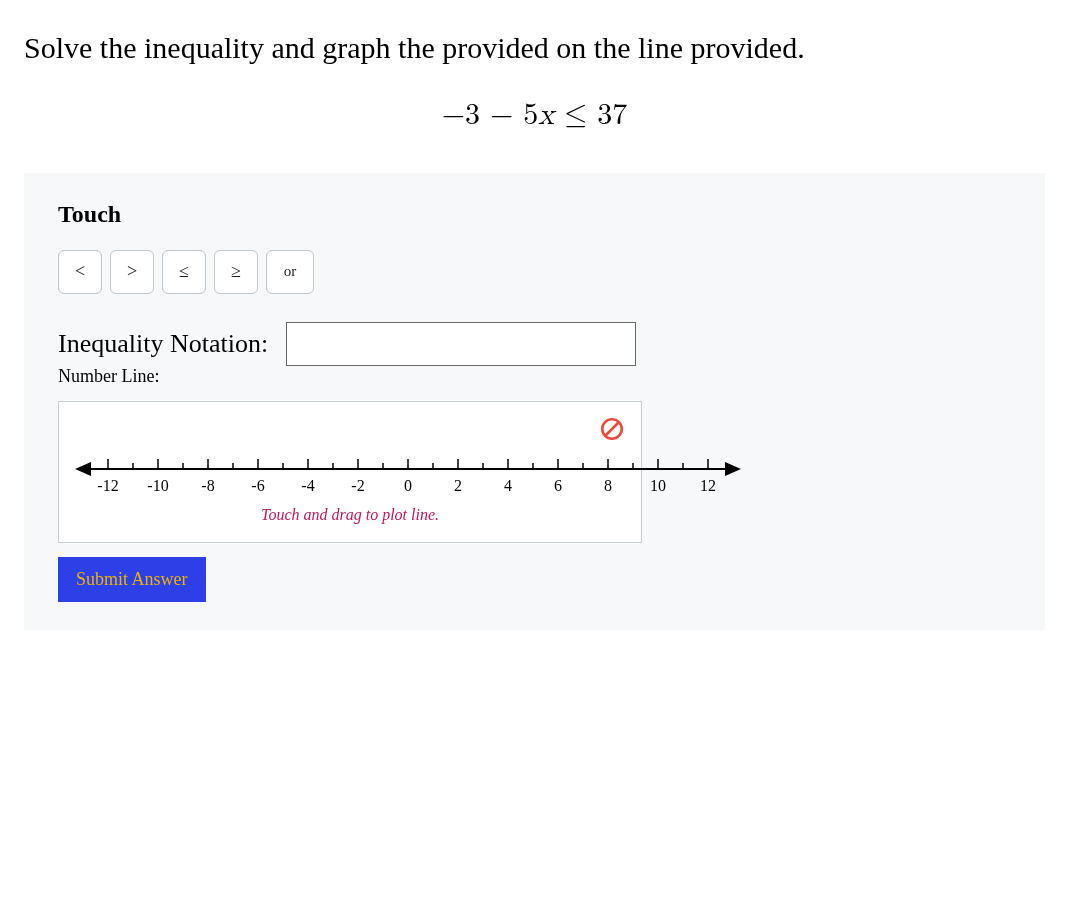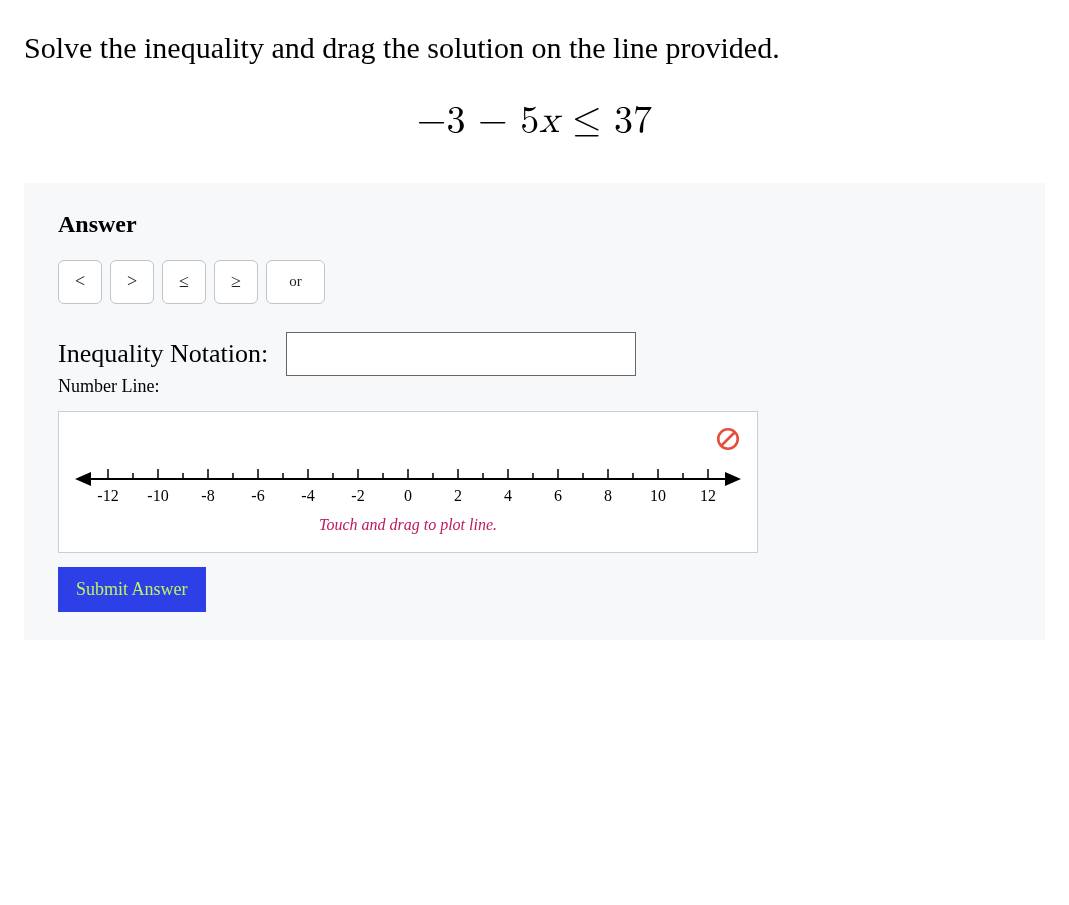--- a/index.html
+++ b/index.html
@@ -10,21 +10,21 @@
     color: #000;
     background: #fff;
     font-size: 16px;
   }
   .prompt {
     font-size: 30px;
     line-height: 1.35;
     margin-bottom: 28px;
   }
   .equation {
-    font-size: 38px;
+    font-size: 30px;
     text-align: center;
     margin: 26px 0 40px;
     font-family: 'Latin Modern Math', 'STIX Two Math', Cambria, Georgia, serif;
   }
   .equation .var { font-style: italic; }
   .answer-panel {
     background: #f6f8fa;
     padding: 28px 34px 28px 34px;
   }
   .answer-heading {
@@ -45,21 +45,21 @@
     background: #fff;
     font-size: 18px;
     font-family: Georgia, serif;
     display: flex;
     align-items: center;
     justify-content: center;
     cursor: pointer;
     color: #222;
   }
   .sym-btn.or-btn {
-    width: 59px;
+    width: 48px;
     font-size: 15px;
   }
   .ineq-row {
     display: flex;
     align-items: center;
     gap: 18px;
   }
   .ineq-label {
     font-size: 26px;
   }
@@ -73,21 +73,21 @@
     font-family: Georgia, serif;
   }
   .nl-label {
     font-size: 18px;
     margin-bottom: 14px;
   }
   .nl-box {
     background: #fff;
     border: 1px solid #c9ced3;
     padding: 12px 14px 18px;
-    width: 700px;
+    width: 584px;
     max-width: 100%;
     position: relative;
   }
   .nl-area { position: relative; height: 90px; }
   .forbid-icon {
     position: absolute;
     top: 2px; right: 2px;
     width: 26px; height: 26px;
     cursor: pointer;
   }
@@ -96,39 +96,39 @@
     text-align: center;
     font-size: 16px;
     color: #be185d;
     font-style: italic;
     margin-top: 2px;
     font-family: Georgia, serif;
   }
   .submit-btn {
     margin-top: 14px;
     background: #2d3fe6;
-    color: #bef264;
+    color: #eab308;
     border: none;
     font-size: 18px;
     font-family: Georgia, serif;
     padding: 12px 18px;
     cursor: pointer;
   }
 </style>
 </head>
 <body>
 
-<div class="prompt">Solve the inequality and drag the solution on the line provided.</div>
+<div class="prompt">Solve the inequality and graph the provided on the line provided.</div>
 
 <div class="equation">
   <span>−3 − 5</span><span class="var">x</span><span> ≤ </span><span>37</span>
 </div>
 
 <div class="answer-panel">
-  <div class="answer-heading">Answer</div>
+  <div class="answer-heading">Touch</div>
 
   <div class="sym-row">
     <button class="sym-btn">&lt;</button>
     <button class="sym-btn">&gt;</button>
     <button class="sym-btn">≤</button>
     <button class="sym-btn">≥</button>
     <button class="sym-btn or-btn">or</button>
   </div>
 
   <div class="ineq-row">

